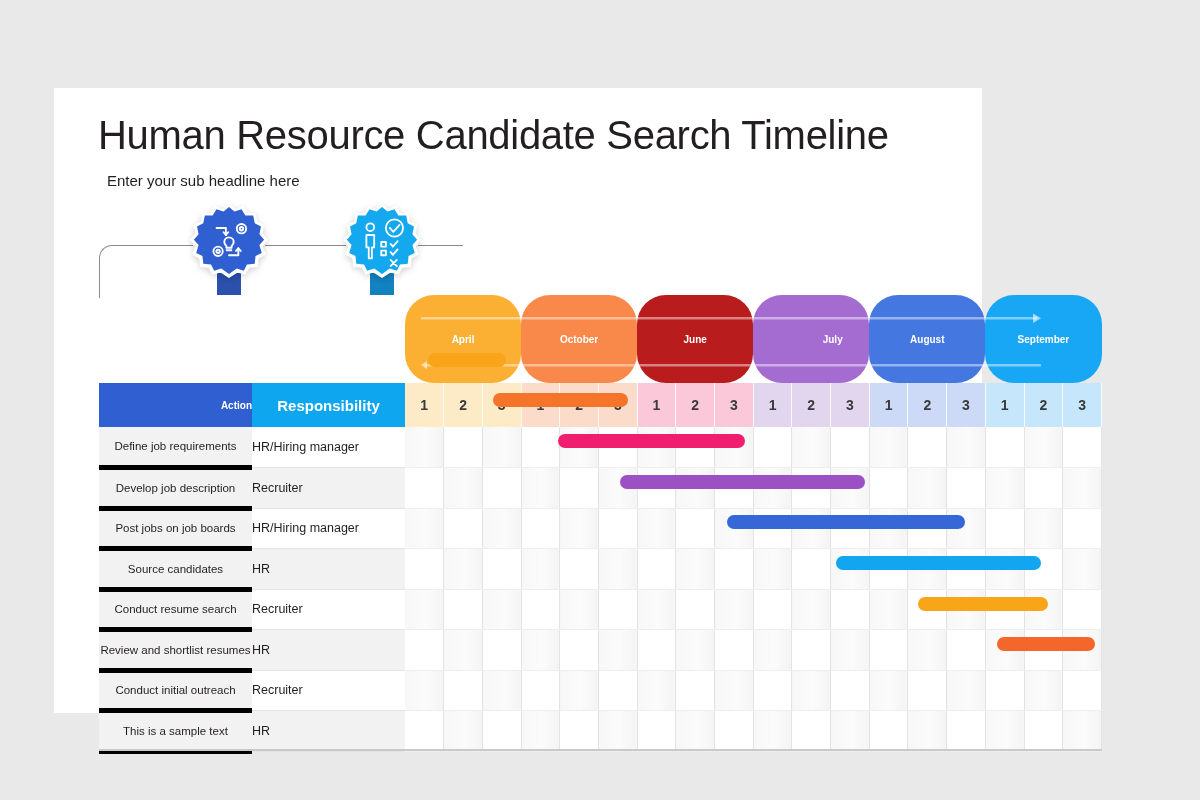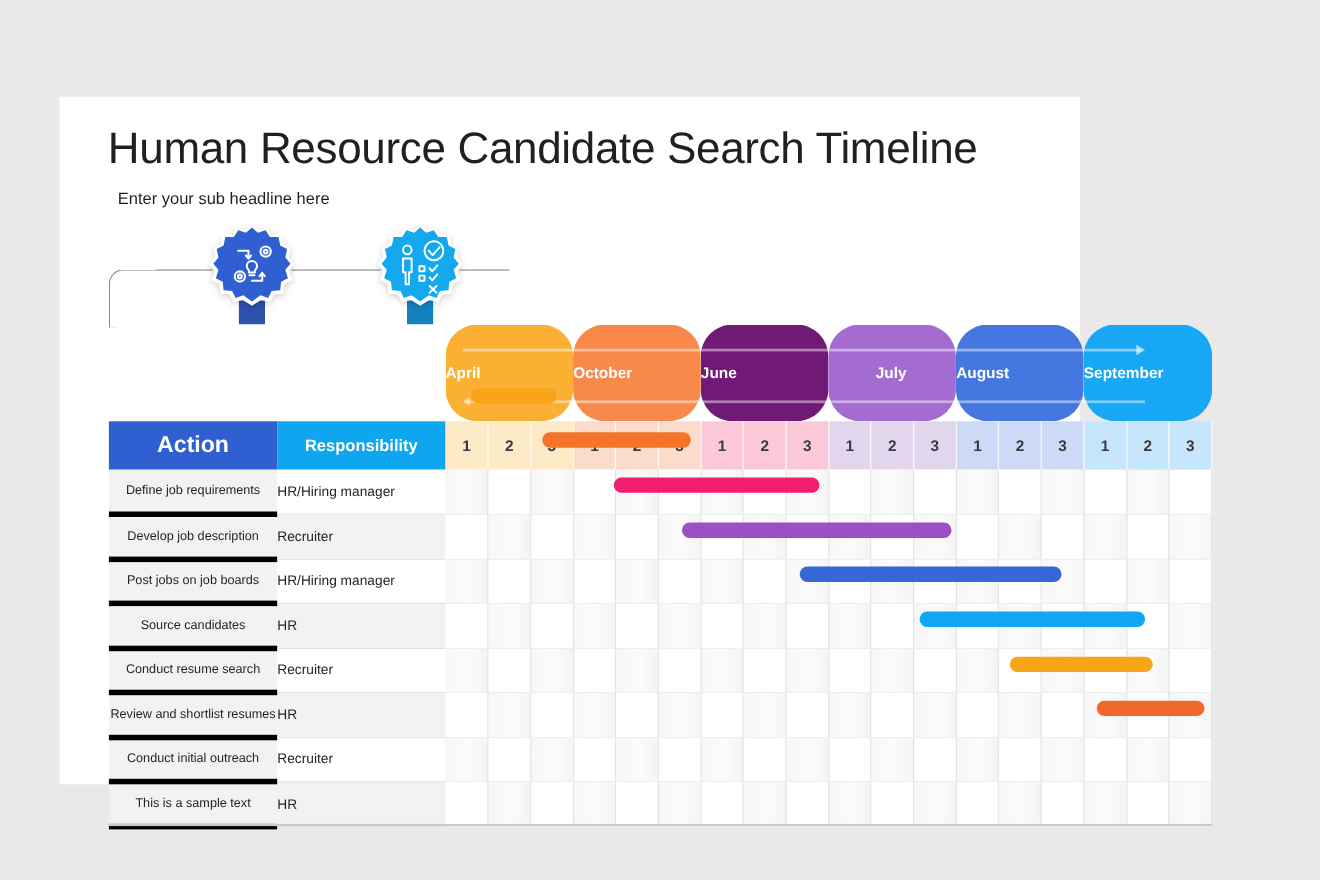--- a/index.html
+++ b/index.html
@@ -105,42 +105,42 @@
 
   #table td, #table th { padding: 0; }
 
   .col-action   { width: 153px; }
   .col-resp     { width: 153px; }
 
   .hdr-action {
     height: 44px;
     background: #2f5fd0;
     color: #ffffff;
-    font-size: 21px;
+    font-size: 10px;
     font-weight: bold;
-    text-align: center;
+    text-align: right;
     vertical-align: middle;
   }
 
   .hdr-resp {
     height: 44px;
     background: #0fa6f0;
     color: #ffffff;
     font-size: 15px;
     font-weight: bold;
     text-align: center;
     vertical-align: middle;
   }
 
   .month-cell {
     height: 88px;
     color: #ffffff;
-    font-size: 14px;
+    font-size: 10px;
     font-weight: bold;
-    text-align: left;
+    text-align: center;
     vertical-align: middle;
     position: relative;
     border-radius: 29px;
   }
 
   .week-cell {
     height: 44px;
     font-size: 14px;
     font-weight: bold;
     color: #3a3a3a;
@@ -287,21 +287,21 @@
     <tbody>
       <tr>
         <td class="col-action"></td>
         <td class="col-resp"></td>
         <td class="month-cell" colspan="3" style="background:#fbb034;">
           <span>April</span>
         </td>
         <td class="month-cell" colspan="3" style="background:#f9894a;">
           <span>October</span>
         </td>
-        <td class="month-cell" colspan="3" style="background:#701a75;">
+        <td class="month-cell" colspan="3" style="background:#b91c1c;">
           <span>June</span>
         </td>
         <td class="month-cell" colspan="3" style="background:#a46cd0;padding-left:43px;">
           <span>July</span>
         </td>
         <td class="month-cell" colspan="3" style="background:#4477e0;">
           <span>August</span>
         </td>
         <td class="month-cell" colspan="3" style="background:#18a7f5;">
           <span>September</span>

